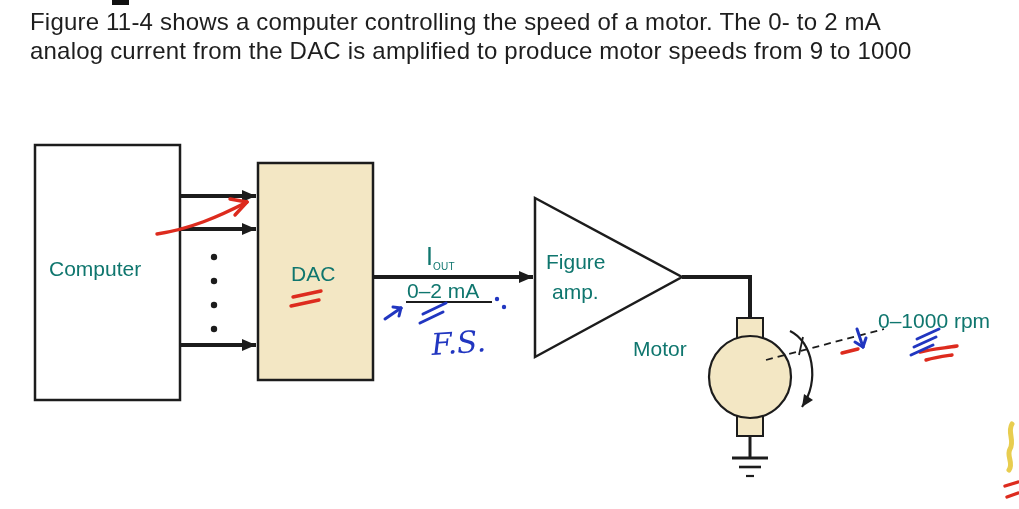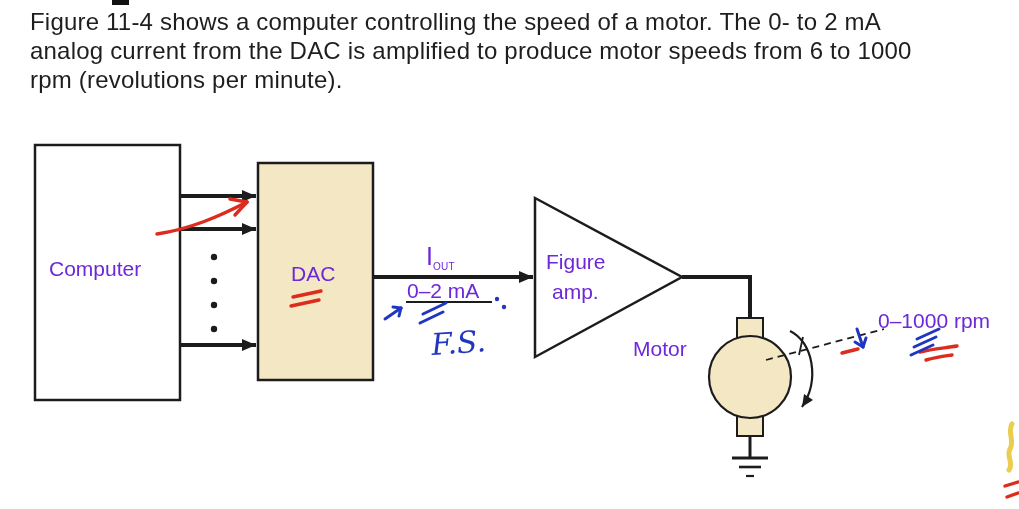--- a/index.html
+++ b/index.html
@@ -24,43 +24,42 @@
     white-space: nowrap;
   }
   .diagram-svg {
     position: absolute;
     left: 0; top: 0;
     width: 1019px; height: 509px;
   }
   .dlabel {
     position: absolute;
     font-size: 21px;
-    color: #6d28d9;
+    color: #0f766e;
     white-space: nowrap;
   }
   .lbl-computer { left: 49px;  top: 257px; }
   .lbl-dac      { left: 291px; top: 262px; text-align: right; }
   .lbl-iout     { left: 426px; top: 242px; }
   .lbl-iout .iout-main { font-size: 25px; }
   .lbl-iout .iout-sub  { font-size: 10px; position: relative; top: 5px; letter-spacing: 0.3px; }
   .lbl-range    { left: 407px; top: 279px; }
   .lbl-amp1     { left: 546px; top: 250px; }
   .lbl-amp2     { left: 552px; top: 280px; text-align: right; }
   .lbl-motor    { left: 633px; top: 337px; }
   .lbl-rpm      { left: 878px; top: 309px; }
 </style>
 </head>
 <body>
 
 <div class="page">
 
   <div class="caption">
     <div>Figure 11-4 shows a computer controlling the speed of a motor. The 0- to 2 mA</div>
-    <div>analog current from the DAC is amplified to produce motor speeds from 6 to 1000</div>
-    <div>rpm (revolutions per minute).</div>
+    <div>analog current from the DAC is amplified to produce motor speeds from 9 to 1000</div>
   </div>
 
   <svg class="diagram-svg" viewBox="0 0 1019 509">
     <defs>
       <marker id="ah" markerUnits="userSpaceOnUse" markerWidth="14" markerHeight="12" viewBox="0 0 14 12" refX="14" refY="6" orient="auto">
         <path d="M0,0 L14,6 L0,12 Z" fill="#1c1c1c"></path>
       </marker>
     </defs>
 
     <rect x="112" y="0" width="17" height="5" fill="#111"></rect>

